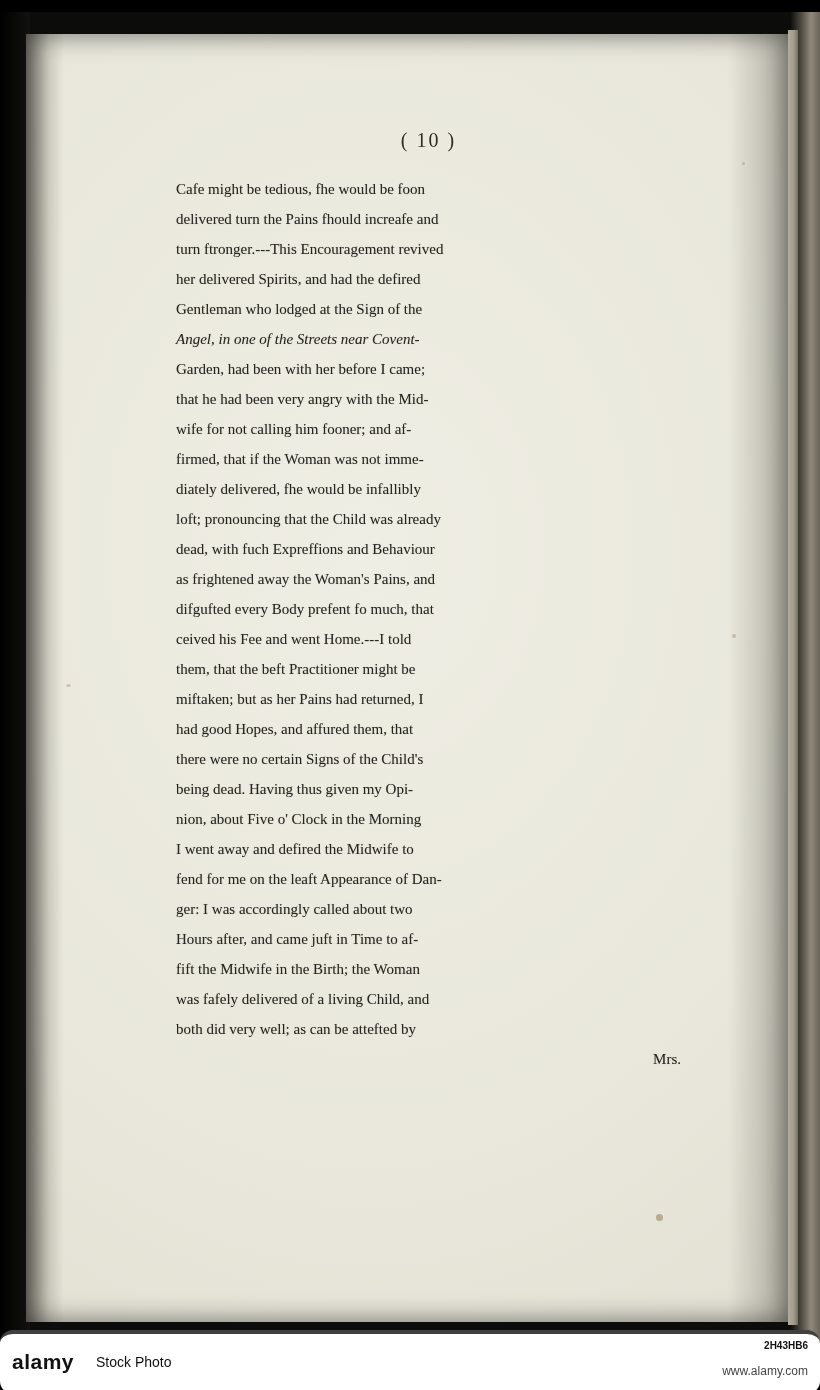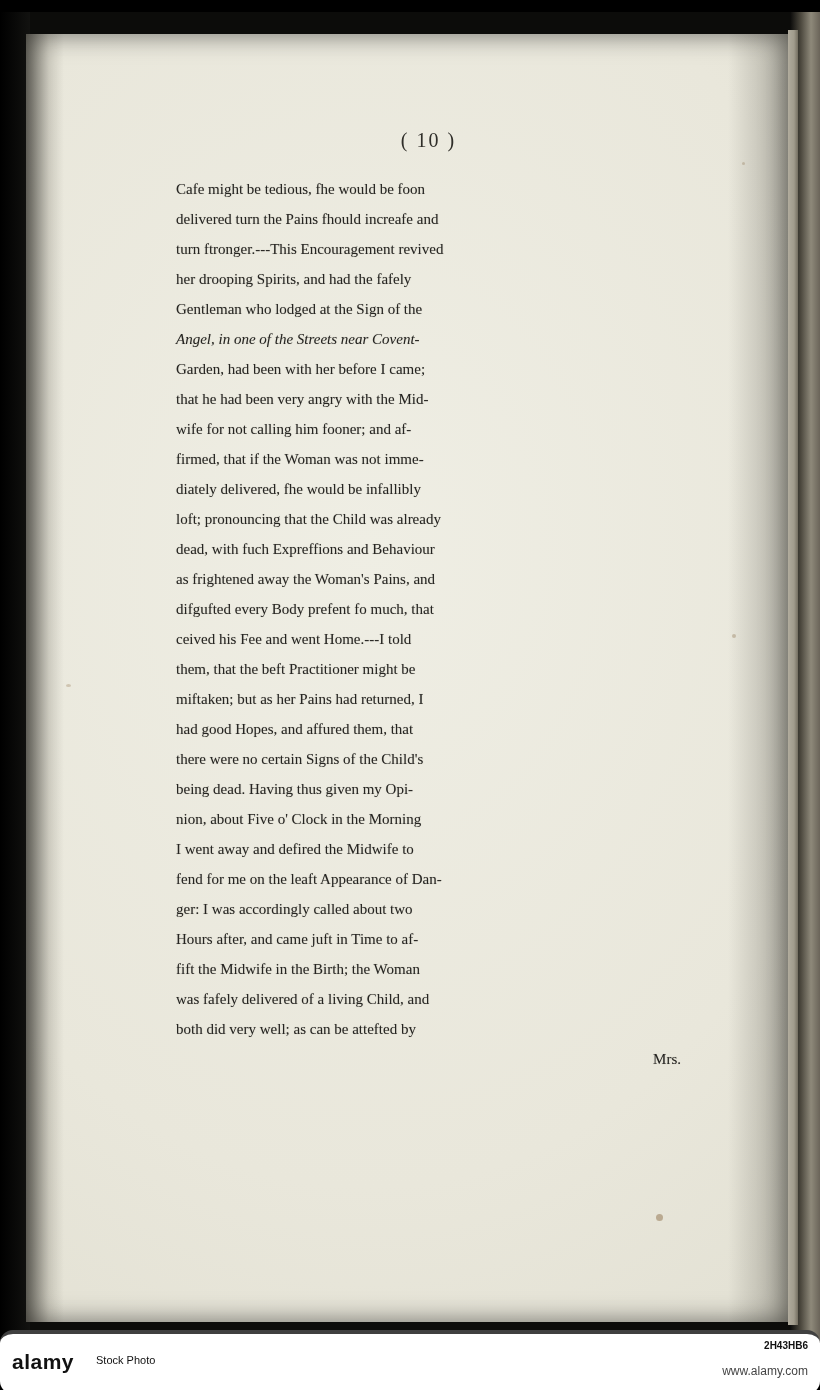--- a/index.html
+++ b/index.html
@@ -154,21 +154,21 @@
     top: 16px;
     font-size: 21px;
     font-weight: bold;
     letter-spacing: .5px;
     color: #111;
   }
   .alamy-caption {
     position: absolute;
     left: 96px;
     top: 20px;
-    font-size: 11px;
+    font-size: 14px;
     color: #111;
     max-width: 560px;
     overflow: hidden;
     white-space: nowrap;
     text-overflow: ellipsis;
   }
   .alamy-id {
     position: absolute;
     right: 12px;
     top: 6px;
@@ -209,21 +209,21 @@
           <div class="line">
               <span>Cafe might be tedious, fhe would be foon</span>
             </div>
           <div class="line">
               <span>delivered turn the Pains fhould increafe and</span>
             </div>
           <div class="line">
               <span>turn ftronger.---This Encouragement revived</span>
             </div>
           <div class="line">
-              <span>her drooping Spirits, and had the fafely</span>
+              <span>her delivered Spirits, and had the defired</span>
             </div>
           <div class="line">
               <span>Gentleman who lodged at the Sign of the</span>
             </div>
           <div class="line">
               <span class="ital">Angel, in one of the Streets near Covent-</span>
             </div>
           <div class="line">
               <span>Garden, had been with her before I came;</span>
             </div>

